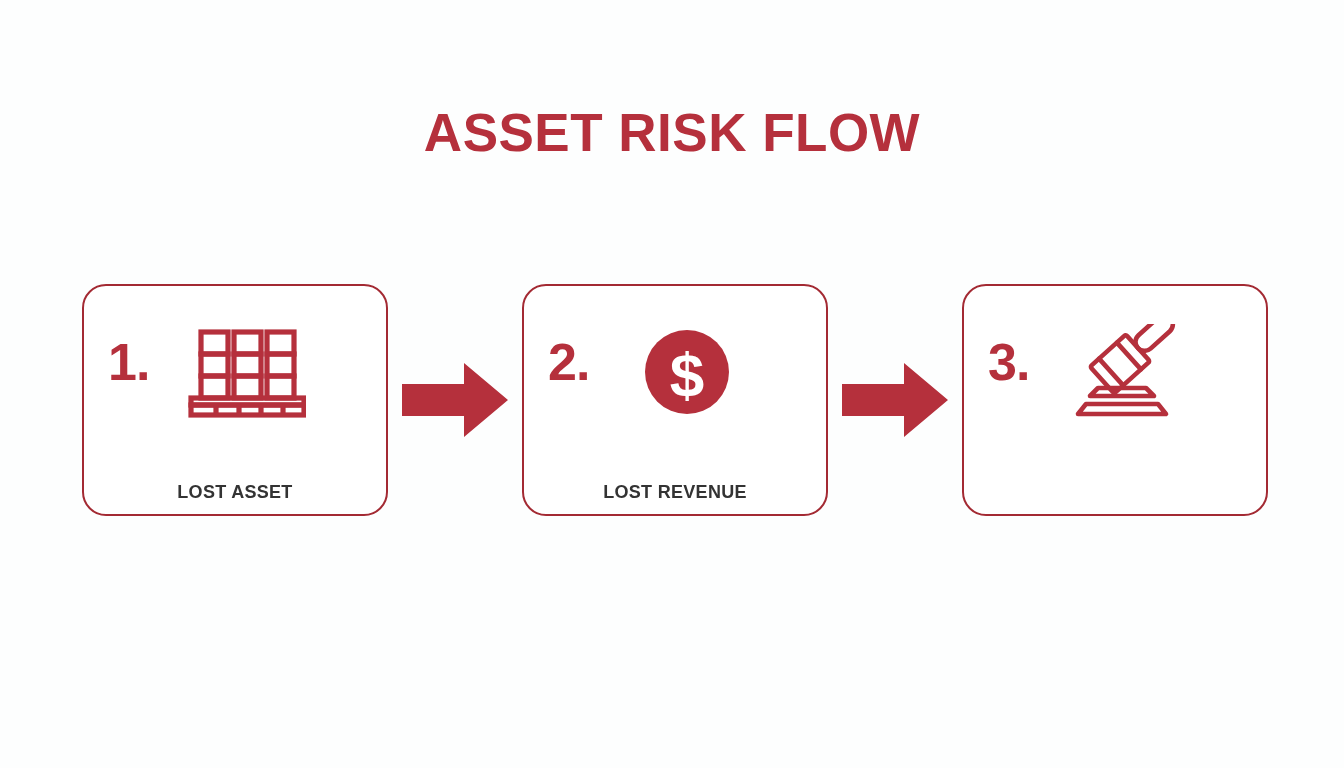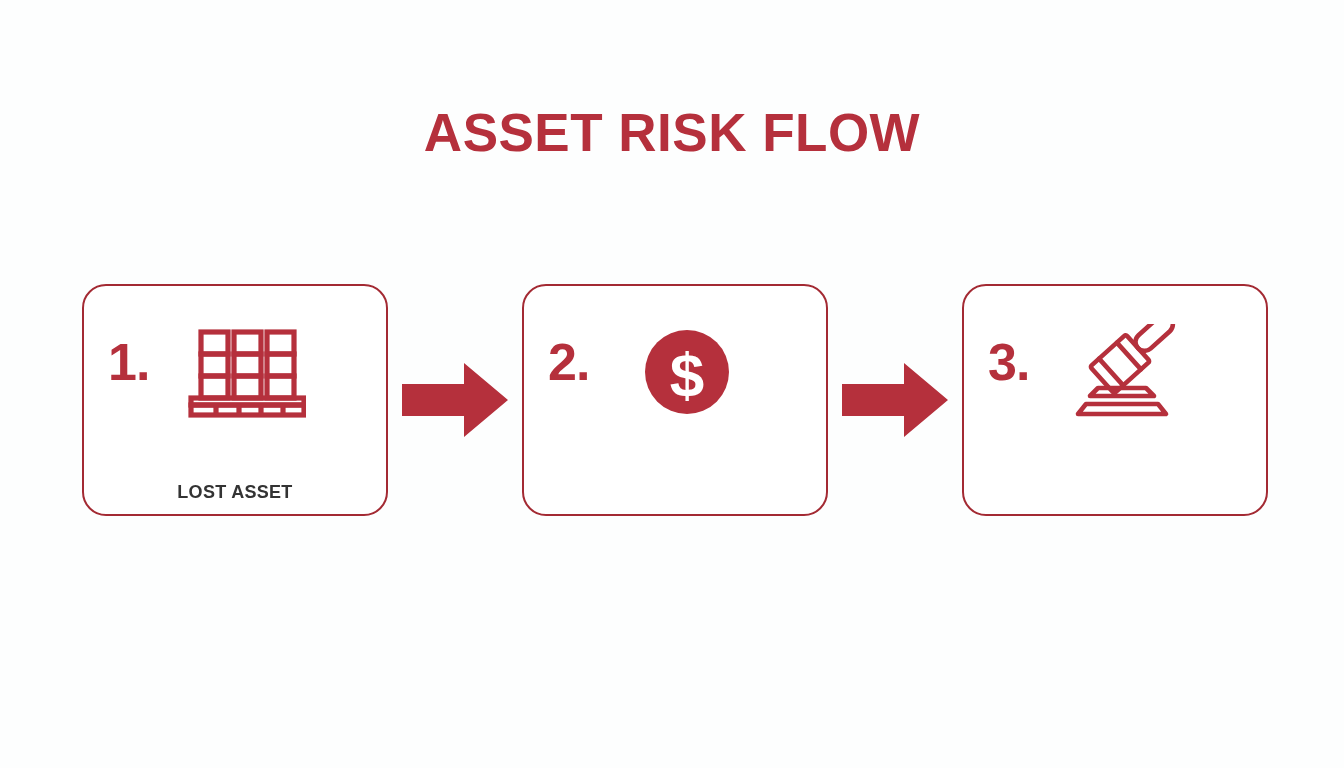--- a/index.html
+++ b/index.html
@@ -154,20 +154,21 @@
     <div class="card">
       <div class="card-number">2.</div>
 
       <div class="card-icon">
         <svg width="92" height="92" viewBox="0 0 92 92">
           <circle cx="46" cy="46" r="42" fill="#b5303c"></circle>
           <text x="46" y="70" text-anchor="middle" font-family="Liberation Sans, sans-serif" font-size="62" font-weight="bold" fill="#ffffff">$</text>
         </svg>
       </div>
 
+      <div class="card-label">LOST REVENUE</div>
     </div>
 
     <div class="arrow">
       <svg width="106" height="74" viewBox="0 0 106 74">
         <path d="M0 21 L62 21 L62 0 L106 37 L62 74 L62 53 L0 53 Z" fill="#b5303c"></path>
       </svg>
     </div>
 
     <div class="card">
       <div class="card-number">3.</div>

